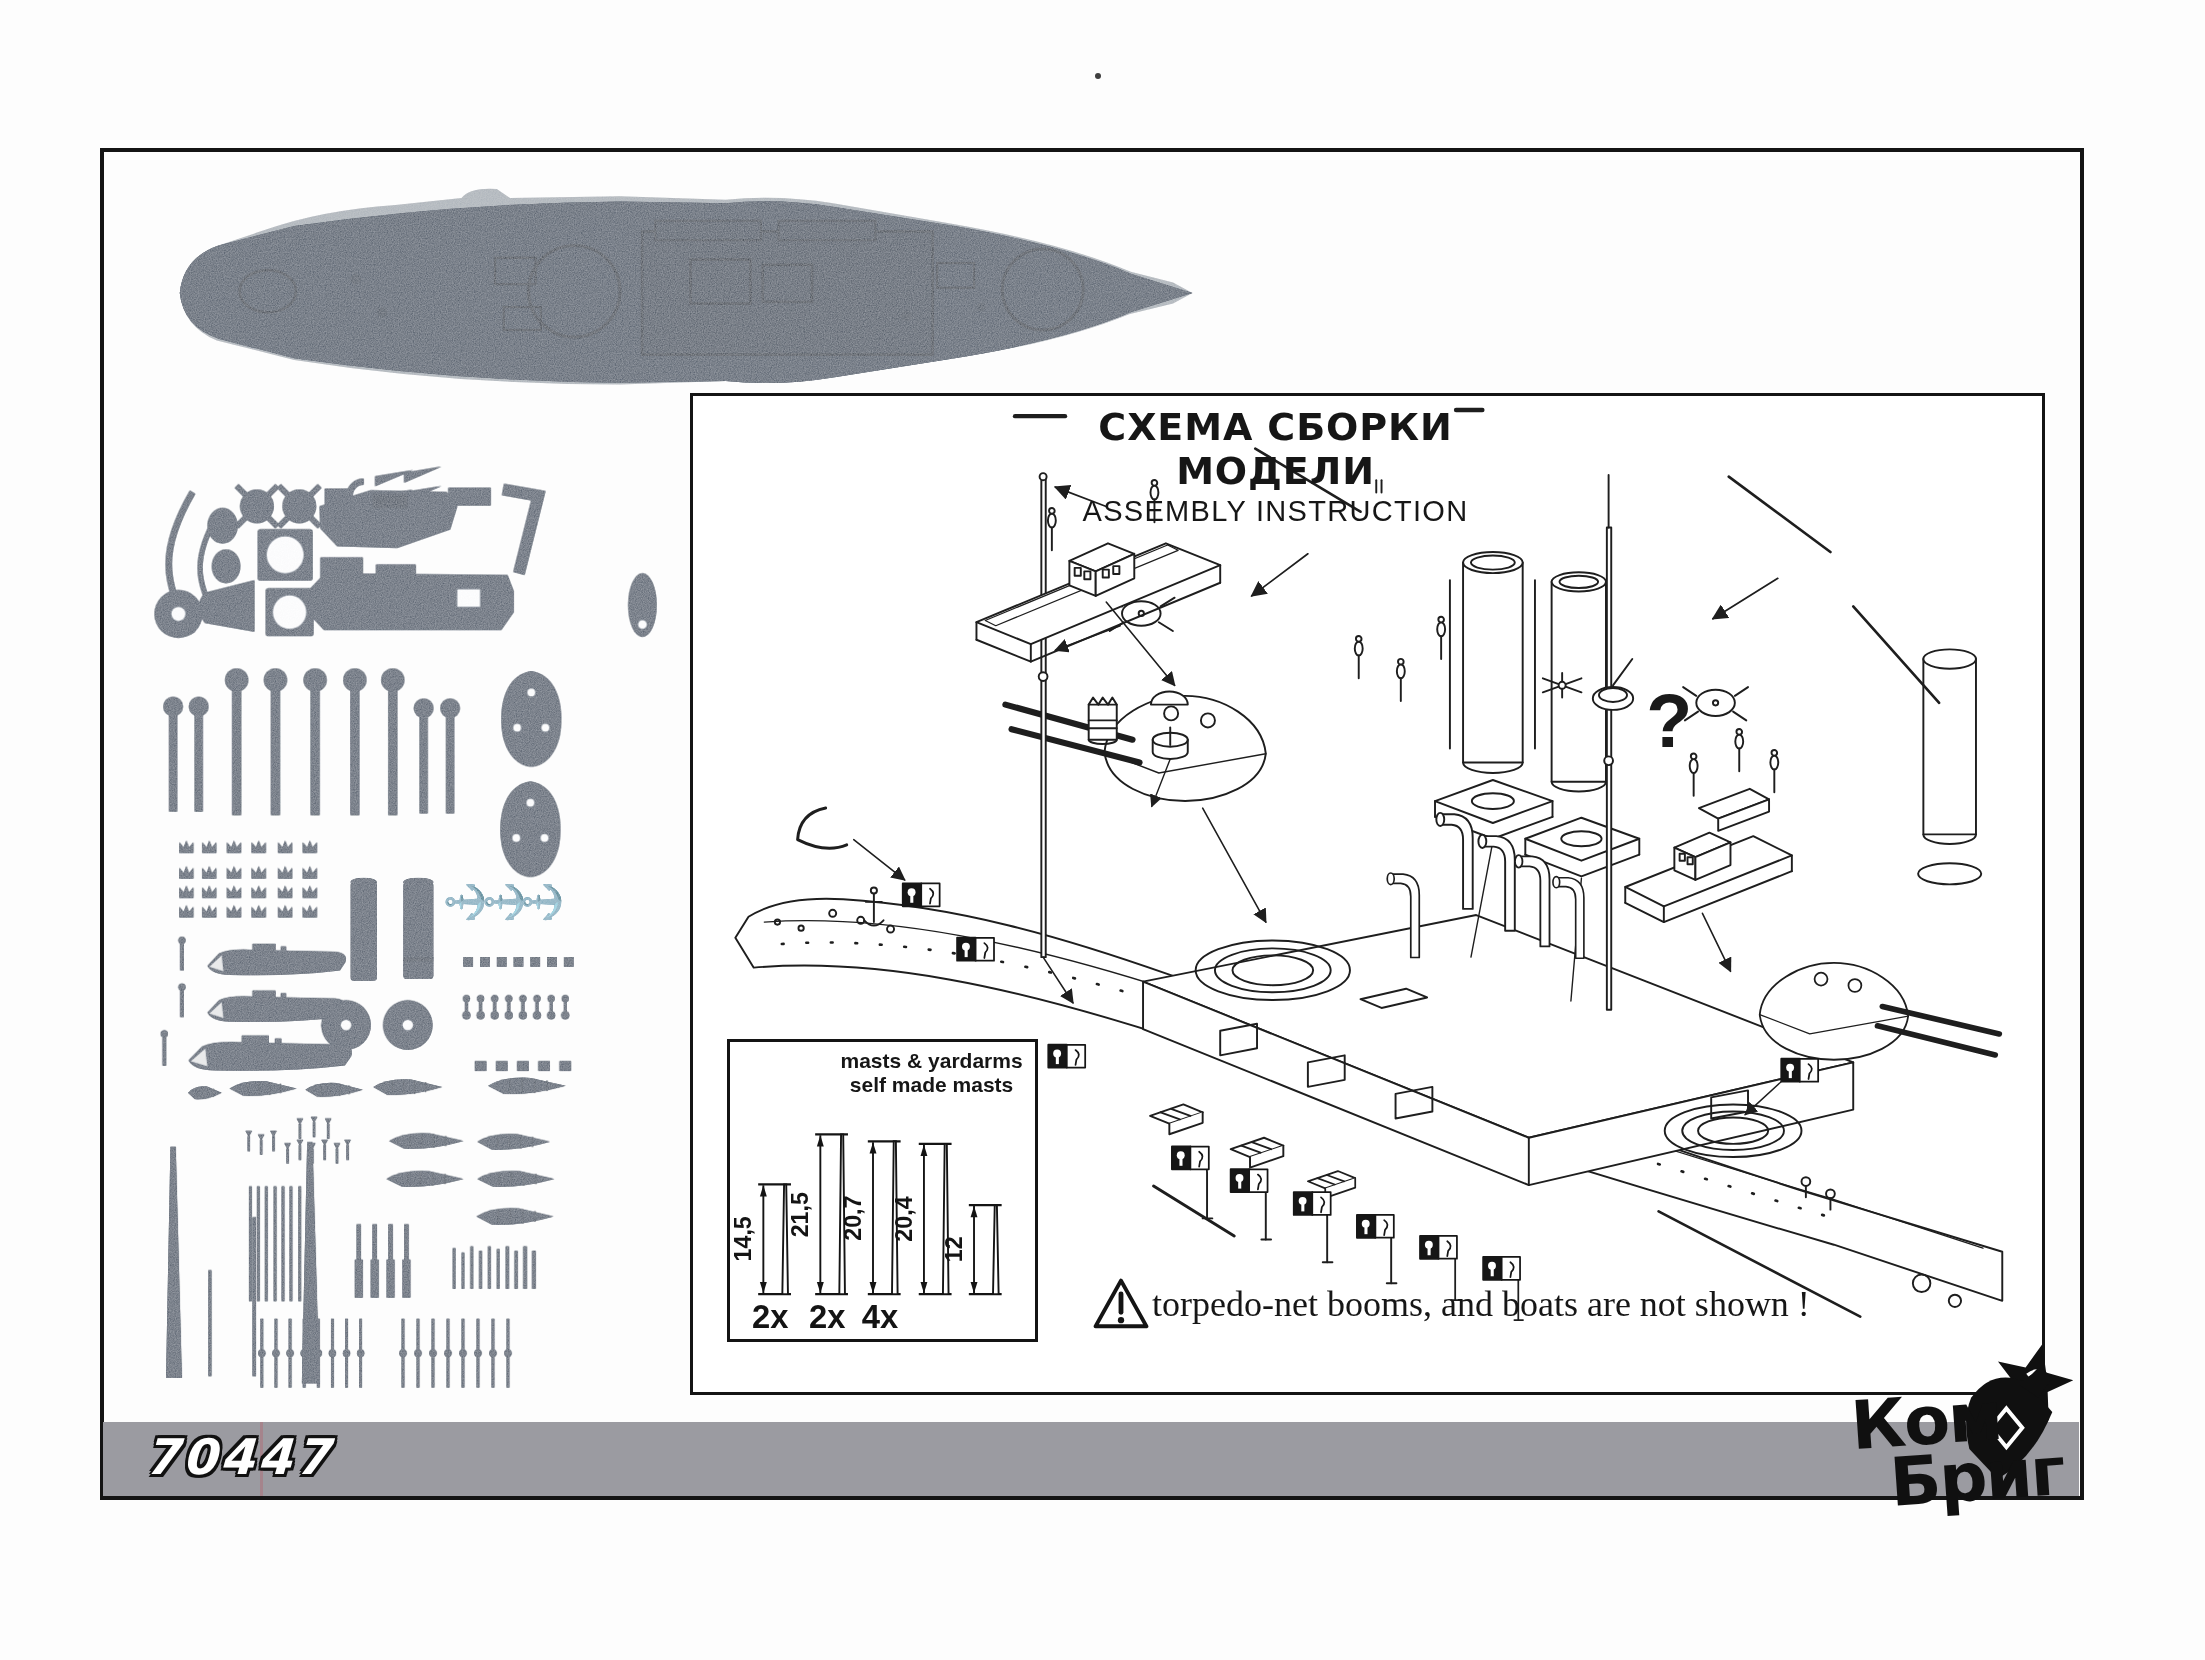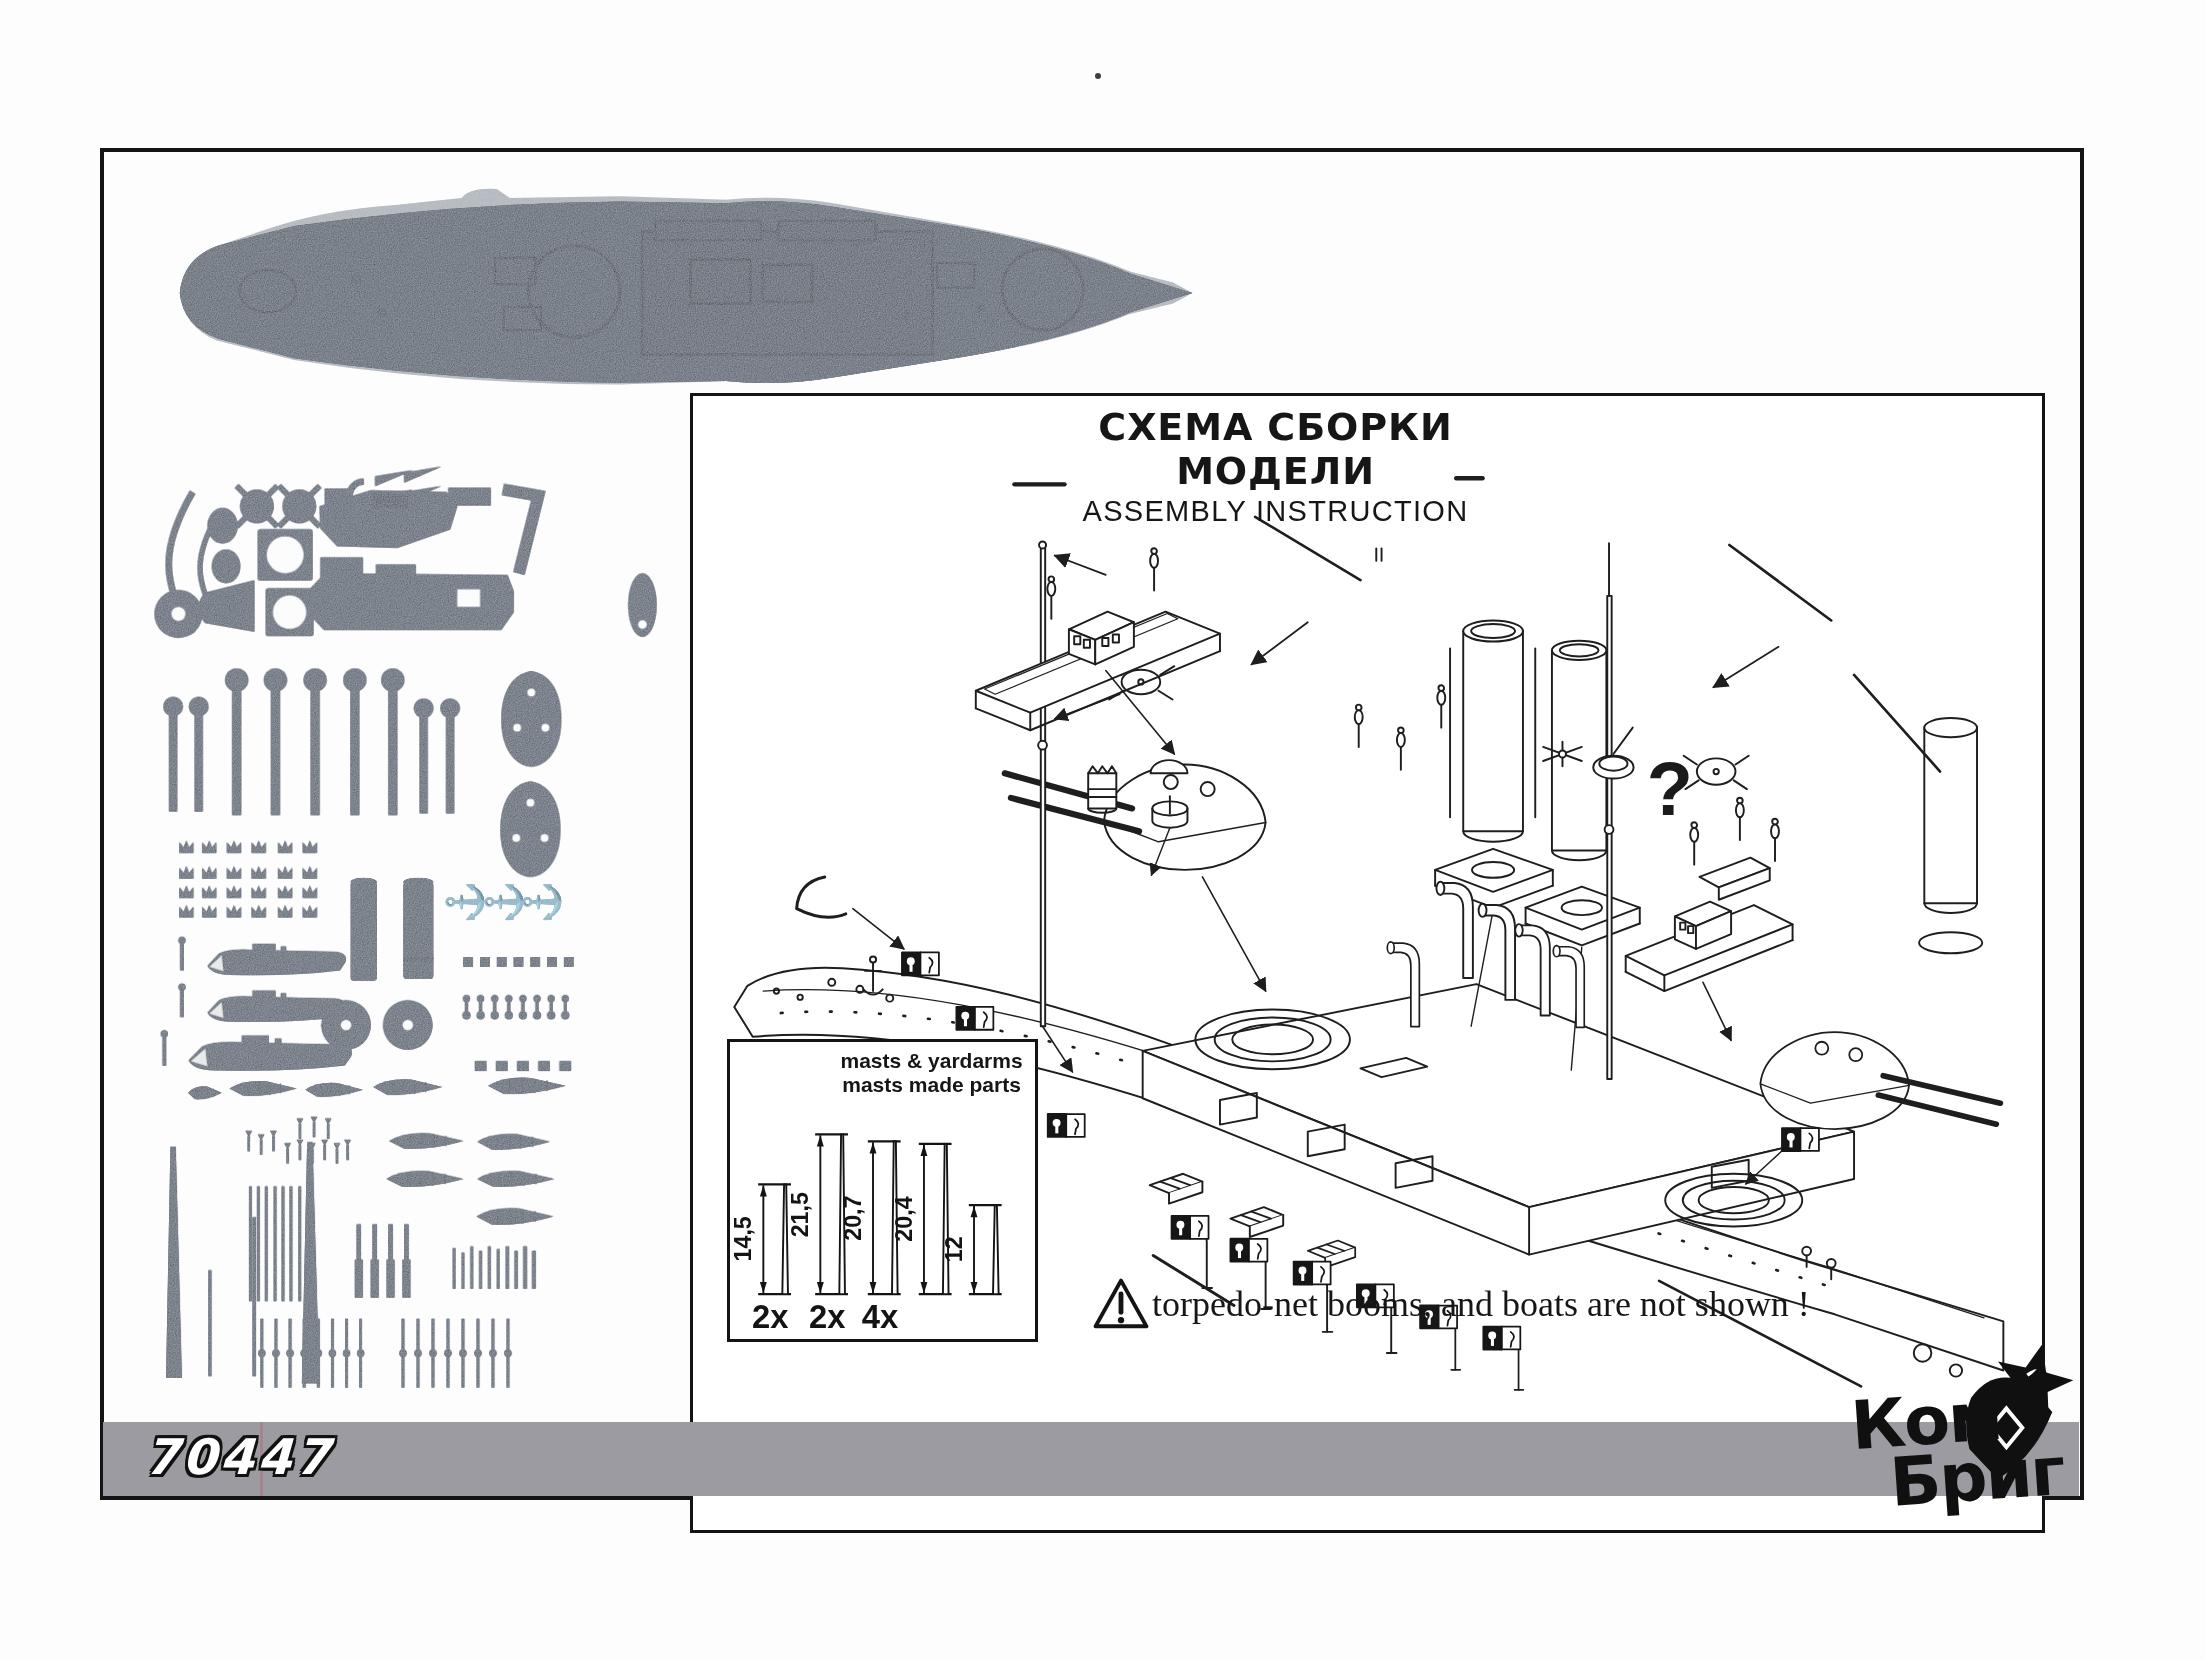--- a/index.html
+++ b/index.html
@@ -3,21 +3,21 @@
 <meta charset="utf-8">
 <style>
   html,body{margin:0;padding:0;background:#ffffff;}
   .sheet{position:relative;width:2206px;height:1660px;background:#fdfdfd;overflow:hidden;
          font-family:"Liberation Sans",sans-serif;color:#161616;}
   .page-border{position:absolute;left:100px;top:148px;width:1984px;height:1352px;
          border:4.4px solid #141414;box-sizing:border-box;background:transparent;}
   .scan-dot{position:absolute;left:1095px;top:73px;width:6.2px;height:6.2px;border-radius:50%;background:#3f3f3f;}
   .hull-photo{position:absolute;left:161px;top:175px;width:1037px;height:236px;}
   .parts-photo{position:absolute;left:106px;top:441px;width:600px;height:988px;}
-  .asm-box{position:absolute;left:690px;top:393px;width:1355px;height:1140px;
+  .asm-box{position:absolute;left:690px;top:393px;width:1355px;height:1002px;
          border:3.5px solid #141414;box-sizing:border-box;background:#fff;}
   .asm-title{position:absolute;left:309px;top:8.8px;width:547px;text-align:center;z-index:3;}
   .asm-title .ru{display:block;font-family:"DejaVu Sans",sans-serif;font-weight:bold;
          font-size:38px;letter-spacing:0.9px;}
   .asm-title .en{display:block;font-size:29px;letter-spacing:1.3px;margin-top:2px;}
   .diagram{position:absolute;left:0;top:0;width:100%;height:100%;z-index:1;}
   .ln{stroke:#1e1e1e;stroke-width:2.2;fill:none;stroke-linecap:round;stroke-linejoin:round;}
   .wf{fill:#fff;}
   .inset{position:absolute;left:34px;top:643px;width:311px;height:303px;border:3.5px solid #141414;
          box-sizing:border-box;background:#fff;z-index:4;}
@@ -641,21 +641,21 @@
             <line x1="1268" y1="901" x2="1268" y2="914"></line>
           <circle cx="1296" cy="910" r="5"></circle>
             <line x1="1296" y1="915" x2="1296" y2="928"></line>
         </g>
       </g>
     </svg>
 
     <div class="inset">
       <div class="inset-title">
         <span style="display:block">masts &amp; yardarms</span>
-        <span style="display:block">masts made parts</span>
+        <span style="display:block">self made masts</span>
       </div>
       <svg viewBox="0 0 352 344" style="position:absolute;left:0;top:0;width:100%;height:100%">
         <g stroke="#141414" stroke-width="2.2" fill="none">
 
           <g>
             <line x1="32" y1="165" x2="70" y2="165" stroke-width="2.6"></line>
               <line x1="32" y1="292" x2="70" y2="292" stroke-width="2.6"></line>
             <line x1="38" y1="166" x2="38" y2="291"></line>
             <polygon points="34,179 42,179 38,166" fill="#141414" stroke="none"></polygon>
             <polygon points="34,278 42,278 38,291" fill="#141414" stroke="none"></polygon>

